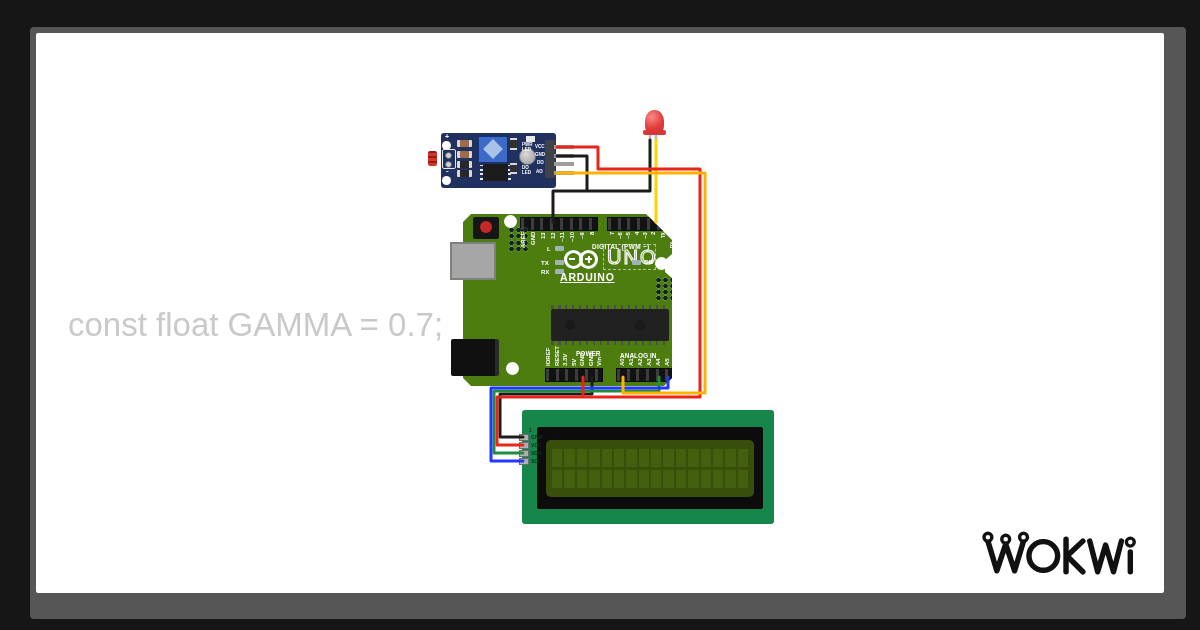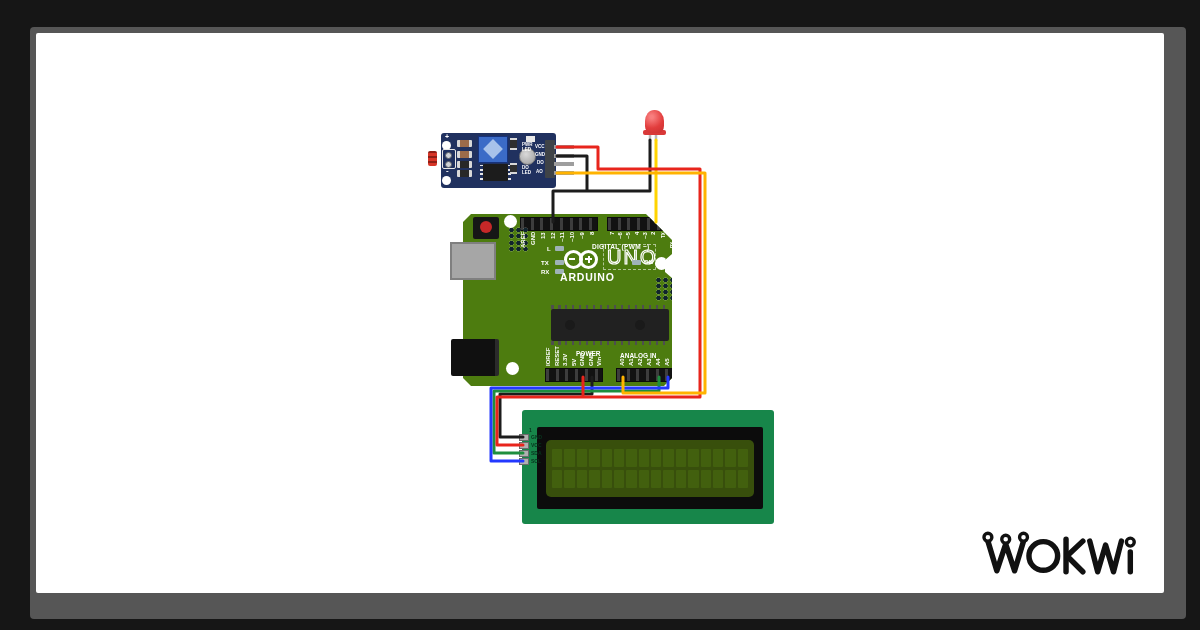--- a/index.html
+++ b/index.html
@@ -54,20 +54,21 @@
 </head>
 <body>
 
 <div id="stage">
 
   <div class="abs shadow"></div>
 
   <div class="abs card">
     <div class="code">
       <div class="codeline"></div>
+      <div class="codeline">const float GAMMA = 0.7;</div>
       
       
       
       
       
       
       
     </div>
   </div>
 
@@ -164,21 +165,21 @@
     <span class="boardtxt" style="left:78px;top:55px;font-size:6px;">RX</span>
     <div class="ledrect" style="left:92px;top:55px;"></div>
 
     <div class="abs" style="left:101px;top:36px;width:19px;height:19px;border:3.5px solid #fff;border-radius:50%;box-sizing:border-box;"></div>
     <div class="abs" style="left:116px;top:36px;width:19px;height:19px;border:3.5px solid #fff;border-radius:50%;box-sizing:border-box;"></div>
     <div class="abs" style="left:106px;top:44px;width:6px;height:2px;background:#fff;"></div>
     <div class="abs" style="left:122px;top:44px;width:7px;height:2px;background:#fff;"></div>
     <div class="abs" style="left:124.5px;top:41.5px;width:2px;height:7px;background:#fff;"></div>
     <div class="abs" style="left:140px;top:30px;width:53px;height:26px;border:1px dashed rgba(255,255,255,.55);box-sizing:border-box;"></div>
     <span class="boardtxt" style="left:144px;top:32px;font-size:20px;font-weight:400;color:transparent;-webkit-text-stroke:1.2px #fff;letter-spacing:2px;">UNO</span>
-    <span class="boardtxt" style="left:97px;top:57px;font-size:10.5px;letter-spacing:.8px;">ARDUINO</span>
+    <span class="boardtxt" style="left:97px;top:57px;font-size:10.5px;letter-spacing:.8px;text-decoration:underline;">ARDUINO</span>
     <div class="ledrect" style="left:169px;top:46px;"></div>
     <span class="boardtxt" style="left:181px;top:45px;font-size:6px;">ON</span>
 
     <div class="chiplegs" style="left:88px;top:91px;"></div>
     <div class="abs" style="left:88px;top:95px;width:118px;height:32px;background:#212121;border-radius:2px;"></div>
     <div class="chiplegs" style="left:88px;top:127px;"></div>
     <div class="abs" style="left:102px;top:106px;width:10px;height:10px;border-radius:50%;background:#1a1a1a;"></div>
     <div class="abs" style="left:172px;top:106px;width:10px;height:10px;border-radius:50%;background:#1a1a1a;"></div>
 
     <div class="hdr" style="left:82px;top:154px;width:58px;"></div>

